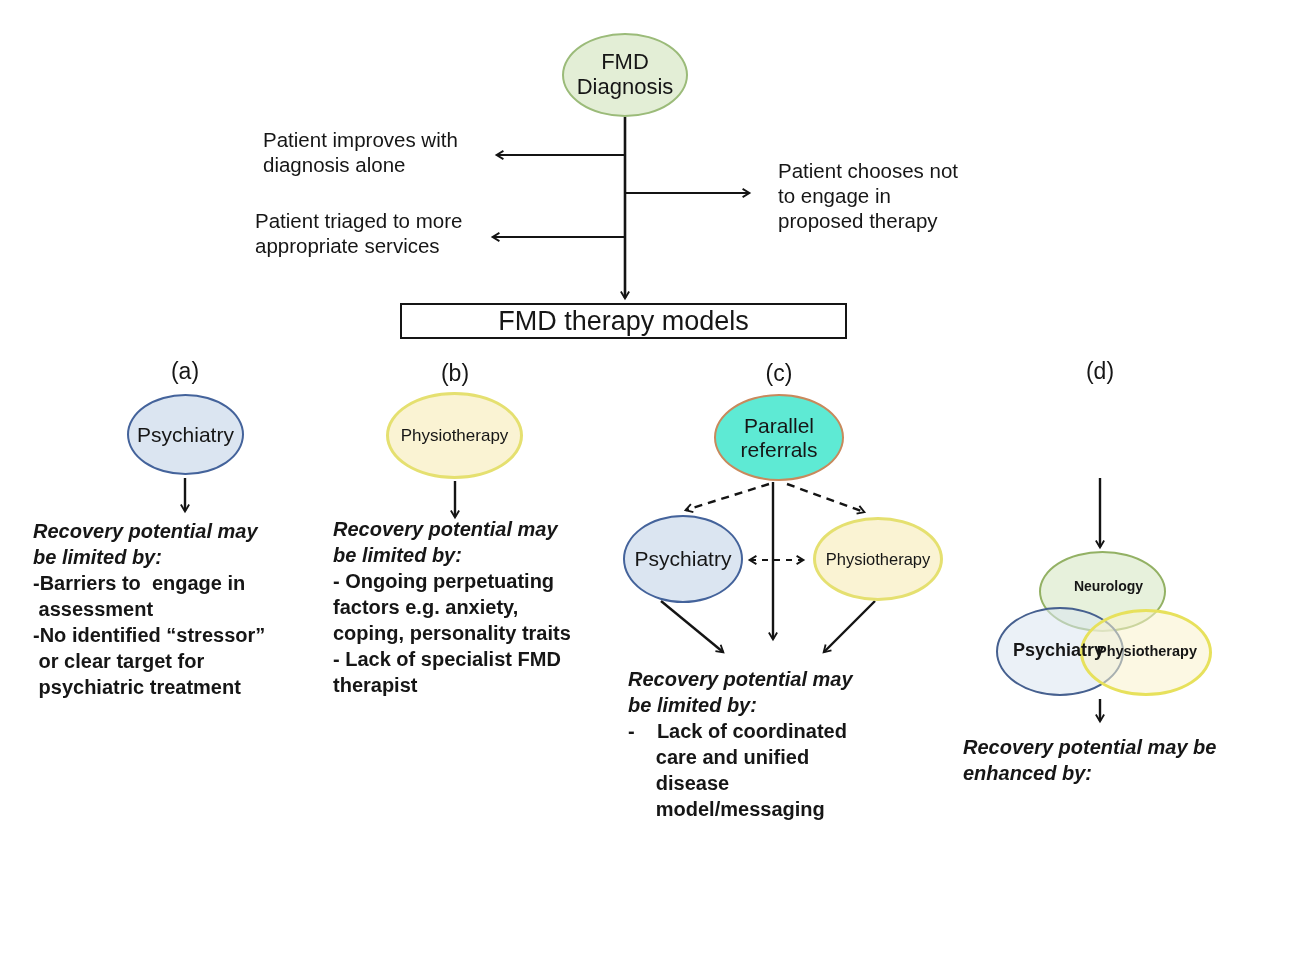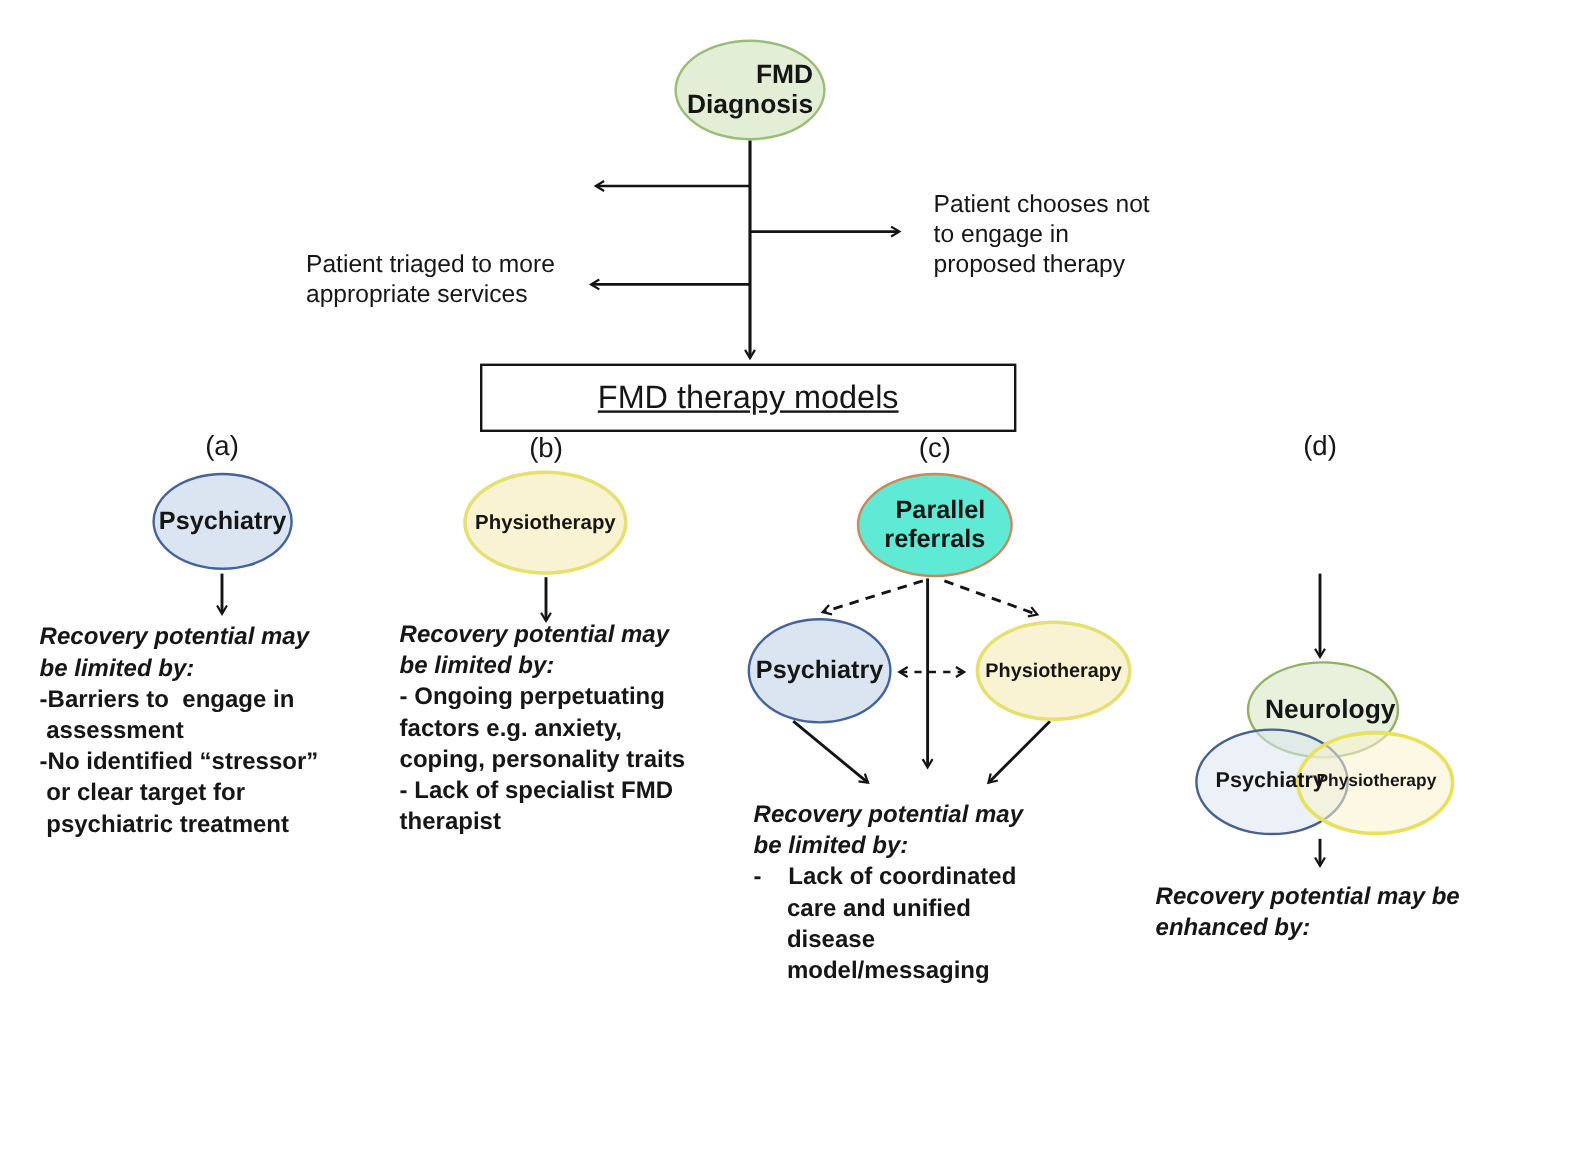--- a/index.html
+++ b/index.html
@@ -13,22 +13,22 @@
     overflow: hidden;
   }
   #lines { position: absolute; left: 0; top: 0; width: 1308px; height: 980px; }
 
   .ellipse {
     position: absolute;
     border-radius: 50%;
     display: flex;
     align-items: center;
     justify-content: center;
-    text-align: right;
-    font-weight: bold;
+    text-align: center;
+    font-weight: normal;
     white-space: pre-line;
     line-height: 1.12;
     box-sizing: border-box;
   }
   .e-green  { background: #e3eed6; border: 2px solid #9bbb79; }
   .e-blue   { background: #dbe5f1; border: 2px solid #44639b; }
   .e-yellow { background: #faf3d3; border: 3px solid #e5e070; }
   .e-orange { background: #5eead4; border: 2px solid #c8895c; }
   .e-gray   { background: #cacaca; border: 2px solid #8a8a8a; }
 
@@ -36,27 +36,26 @@
   .v-green  { background: rgba(227,238,214,0.85); border: 2px solid #93b164; }
   .v-blue   { background: rgba(219,229,241,0.55); border: 2px solid #46608f; }
   .v-yellow { background: rgba(250,243,204,0.55); border: 3px solid #e7e15c; }
   .venn-label { position: absolute; font-weight: bold; text-align: center; }
 
   .note { position: absolute; white-space: pre; font-size: 20.5px; line-height: 25px; }
   .tag  { position: absolute; font-size: 23px; text-align: center; width: 70px; }
 
   .models-box {
     position: absolute;
-    left: 400px; top: 303px; width: 447px; height: 57px;
+    left: 400px; top: 303px; width: 447px; height: 36px;
     border: 2px solid #151515;
     background: #ffffff;
     display: flex; align-items: center; justify-content: center;
     font-size: 27px;
     box-sizing: border-box;
-    text-decoration: underline;
   }
 
   .tblock { position: absolute; font-size: 20px; line-height: 26px; font-weight: bold; }
   .tblock .head { font-style: italic; white-space: pre; }
   .tblock .pts  { white-space: pre; }
 </style>
 </head>
 <body>
 
 <div id="canvas">
@@ -83,20 +82,22 @@
     <line x1="661" y1="601" x2="723" y2="652" stroke="#141414" stroke-width="2.4" marker-end="url(#ah)"></line>
     <line x1="875" y1="601" x2="824" y2="652" stroke="#141414" stroke-width="2.4" marker-end="url(#ah)"></line>
 
     <line x1="1100" y1="478" x2="1100" y2="547" stroke="#141414" stroke-width="2.4" marker-end="url(#ah)"></line>
     <line x1="1100" y1="699" x2="1100" y2="721" stroke="#141414" stroke-width="2.4" marker-end="url(#ah)"></line>
   </svg>
 
   <div class="ellipse e-green" style="left:562px; top:33px; width:126px; height:84px; font-size:22px;">FMD
 Diagnosis</div>
 
+  <div class="note" style="left:263px; top:127px;">Patient improves with
+diagnosis alone</div>
   <div class="note" style="left:255px; top:208px;">Patient triaged to more
 appropriate services</div>
   <div class="note" style="left:778px; top:158px;">Patient chooses not
 to engage in
 proposed therapy</div>
 
   <div class="models-box">FMD therapy models</div>
 
   <div class="tag" style="left:150px; top:358px;">(a)</div>
   <div class="tag" style="left:420px; top:360px;">(b)</div>
@@ -135,21 +136,21 @@
     <div class="pts">-    Lack of coordinated
      care and unified
      disease
      model/messaging</div>
   </div>
 
 
   <div class="venn v-green" style="left:1039px; top:551px; width:127px; height:81px;"></div>
   <div class="venn v-blue" style="left:996px; top:607px; width:128px; height:89px;"></div>
   <div class="venn v-yellow" style="left:1080px; top:609px; width:132px; height:87px;"></div>
-  <div class="venn-label" style="left:1040px; top:578px; width:137px; font-size:22px;">Neurology</div>
+  <div class="venn-label" style="left:1040px; top:578px; width:137px; font-size:14px;">Neurology</div>
   <div class="venn-label" style="left:996px; top:640px; width:125px; font-size:18px;">Psychiatry</div>
   <div class="venn-label" style="left:1082px; top:643px; width:130px; font-size:14.5px;">Physiotherapy</div>
 
   <div class="tblock" style="left:963px; top:734px;">
     <div class="head">Recovery potential may be
 enhanced by:</div>
   </div>
 
 </div>
 

